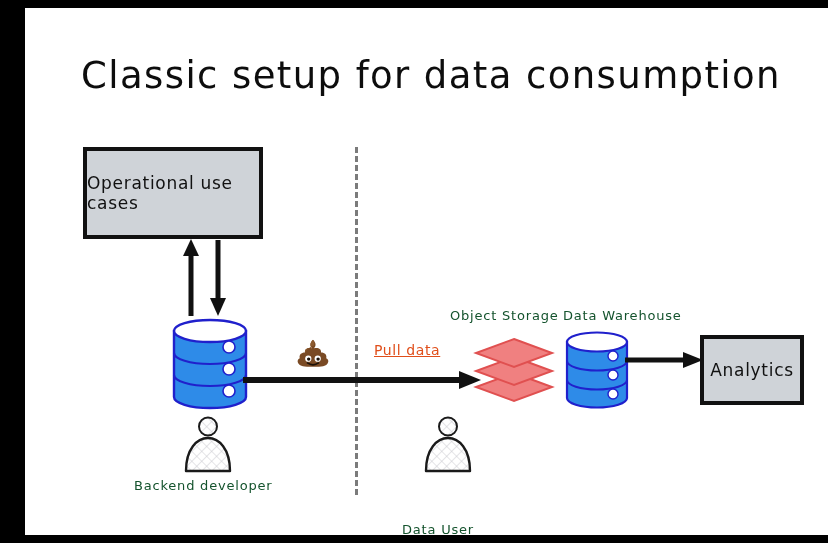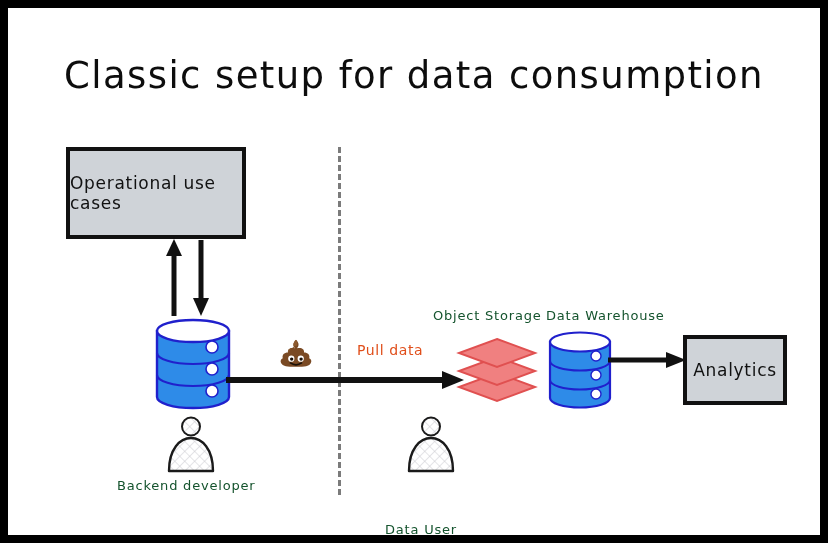--- a/index.html
+++ b/index.html
@@ -10,21 +10,21 @@
   body {
     width: 828px;
     height: 543px;
     overflow: hidden;
     font-family: "DejaVu Sans", sans-serif;
   }
 
   
   #frame {
     position: absolute;
-    left: 0; top: 0;
+    left: 17px; top: 0;
     width: 724px;
     height: 543px;
     background: #000000;
     box-sizing: border-box;
   }
   #canvas {
     position: absolute;
     left: 8px;
     top: 8px;
     width: 812px;
@@ -108,20 +108,21 @@
 
   #lbl-pull-data {
     position: absolute;
     left: 349px;
     top: 334px;
     font-family: "DejaVu Sans", sans-serif;
     font-size: 14px;
     letter-spacing: 0.6px;
     color: #e04e1a;
     white-space: nowrap;
+    text-decoration: underline;
   }
 
   
   #poop {
     position: absolute;
     left: 271px;
     top: 329px;
     width: 34px;
     height: 34px;
   }

